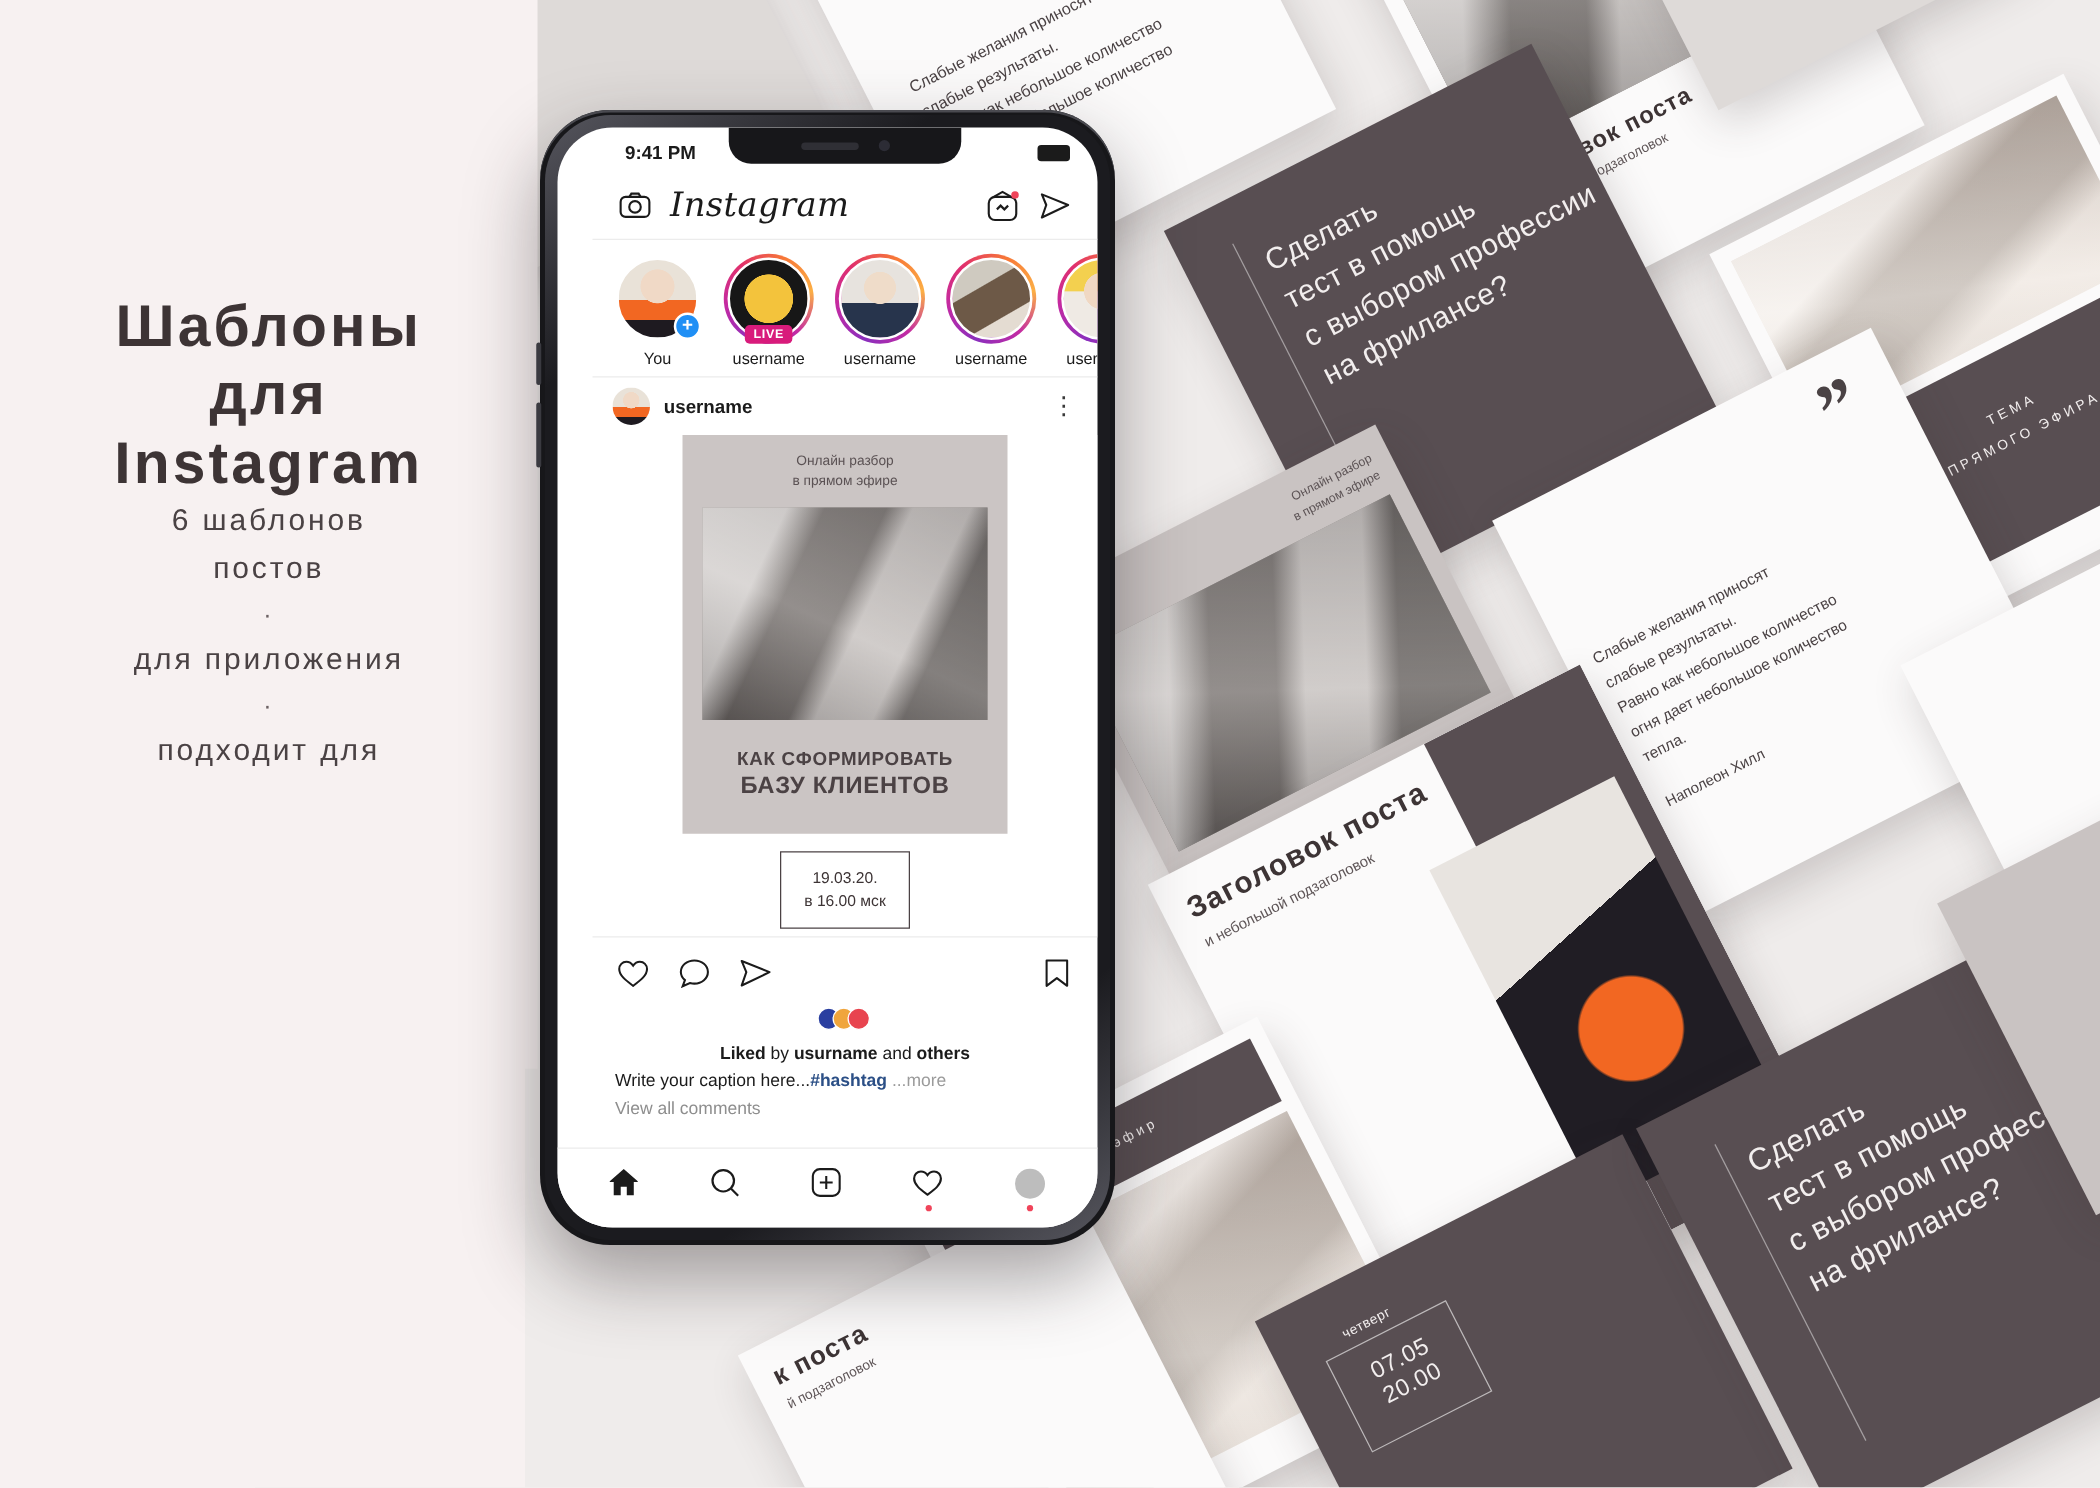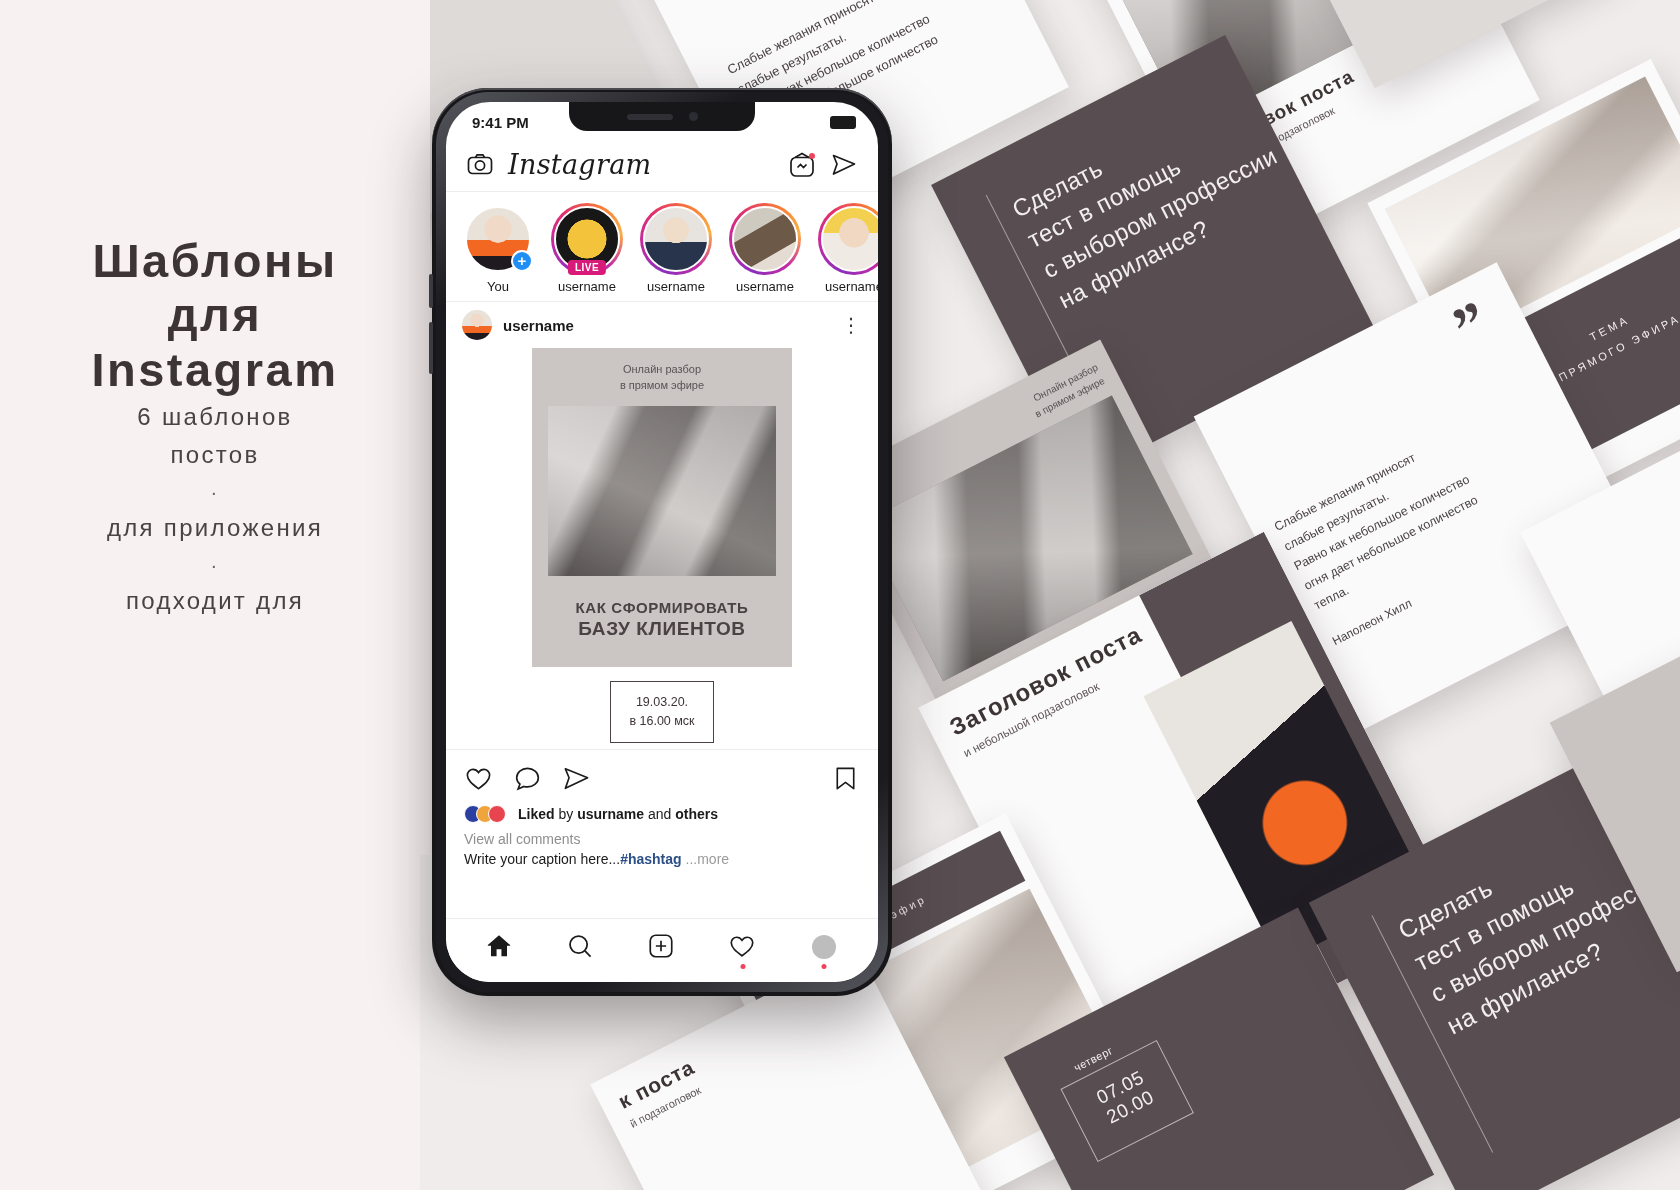--- a/index.html
+++ b/index.html
@@ -82,21 +82,21 @@
     position:absolute; inset:0;
     background:#17171a; border-radius:56px;
     box-shadow: 0 26px 60px rgba(40,32,34,.40), 0 2px 0 #4a4a50 inset;
   }
   #phone-body:before{
     content:""; position:absolute; inset:4px; border-radius:53px;
     background:linear-gradient(145deg,#56565e 0%, #1b1b1f 18%, #1b1b1f 82%, #56565e 100%);
   }
   #screen{
     position:absolute; left:14px; top:14px; right:14px; bottom:14px;
-    border-radius:44px; background:#ffffff; overflow:hidden;
+    border-radius:44px; background:#ffffff; overflow:hidden;padding-left:28px;
   }
   .side-btn{ position:absolute; left:-3px; width:4px; background:#3a3a40; border-radius:2px; }
 
   
   #status-bar{
     height:36px; display:flex; align-items:center; justify-content:space-between;
     padding:4px 22px 0 26px; font-size:15px; font-weight:bold; color:#1b1b1b;
     position:relative;
   }
   #notch{
@@ -168,21 +168,21 @@
     width:104px; margin:14px auto 0; border:1px solid #4b4244; text-align:center;
     padding:11px 4px; font-size:12.5px; color:#3d3435; line-height:1.5;
   }
 
   #actions{
     display:flex; align-items:center; gap:20px; padding:14px 18px 8px;
     border-top:1px solid #ececec;
   }
   #save-icon{ margin-left:auto; }
 
-  #likes-row{ display:flex; align-items:center; gap:10px; padding:0 18px 2px; }
+  #likes-row{ display:flex; align-items:center; gap:10px; padding:0 18px 2px;flex-direction:column; }
   #like-avatars{ position:relative; width:44px; height:18px; }
   #like-avatars span{ position:absolute; top:0; width:18px; height:18px; border-radius:50%; border:1.5px solid #fff; }
   #likes-text{ font-size:14px; color:#1b1b1b; }
   #likes-text b{ font-weight:bold; }
   #caption{ padding:4px 18px 0; font-size:14px; color:#1b1b1b; }
   #caption .hashtag{ color:#2b4f86; font-weight:600; }
   #caption .more{ color:#9b9b9b; }
   #view-comments{ padding:6px 18px 0; font-size:14px; color:#8e8e8e; }
 
   #add-comment-row{ display:flex; align-items:center; gap:11px; padding:9px 18px 10px; position:relative; }
@@ -469,26 +469,26 @@
       </span>
       <span id="likes-text">
         <b>Liked</b>
         <span>by</span>
         <b>usurname</b>
         <span>and</span>
         <b>others</b>
       </span>
     </div>
 
-    <div id="view-comments">View all comments</div>
-
     <div id="caption">
       <span>Write your caption here...</span><span class="hashtag">#hashtag</span>
       <span class="more">...more</span>
     </div>
+
+    <div id="view-comments">View all comments</div>
 
 
     <div id="tabbar">
       <span class="tab-ic">
         <svg viewBox="0 0 30 30" width="28" height="28" fill="#1b1b1b">
           <path d="M15 3.5L27 14v.6h-3.4V26h-6v-7.4h-5.2V26h-6V14.6H3V14z"></path>
         </svg>
       </span>
       <span class="tab-ic">
         <svg viewBox="0 0 30 30" width="28" height="28" fill="none" stroke="#1b1b1b" stroke-width="1.9">

